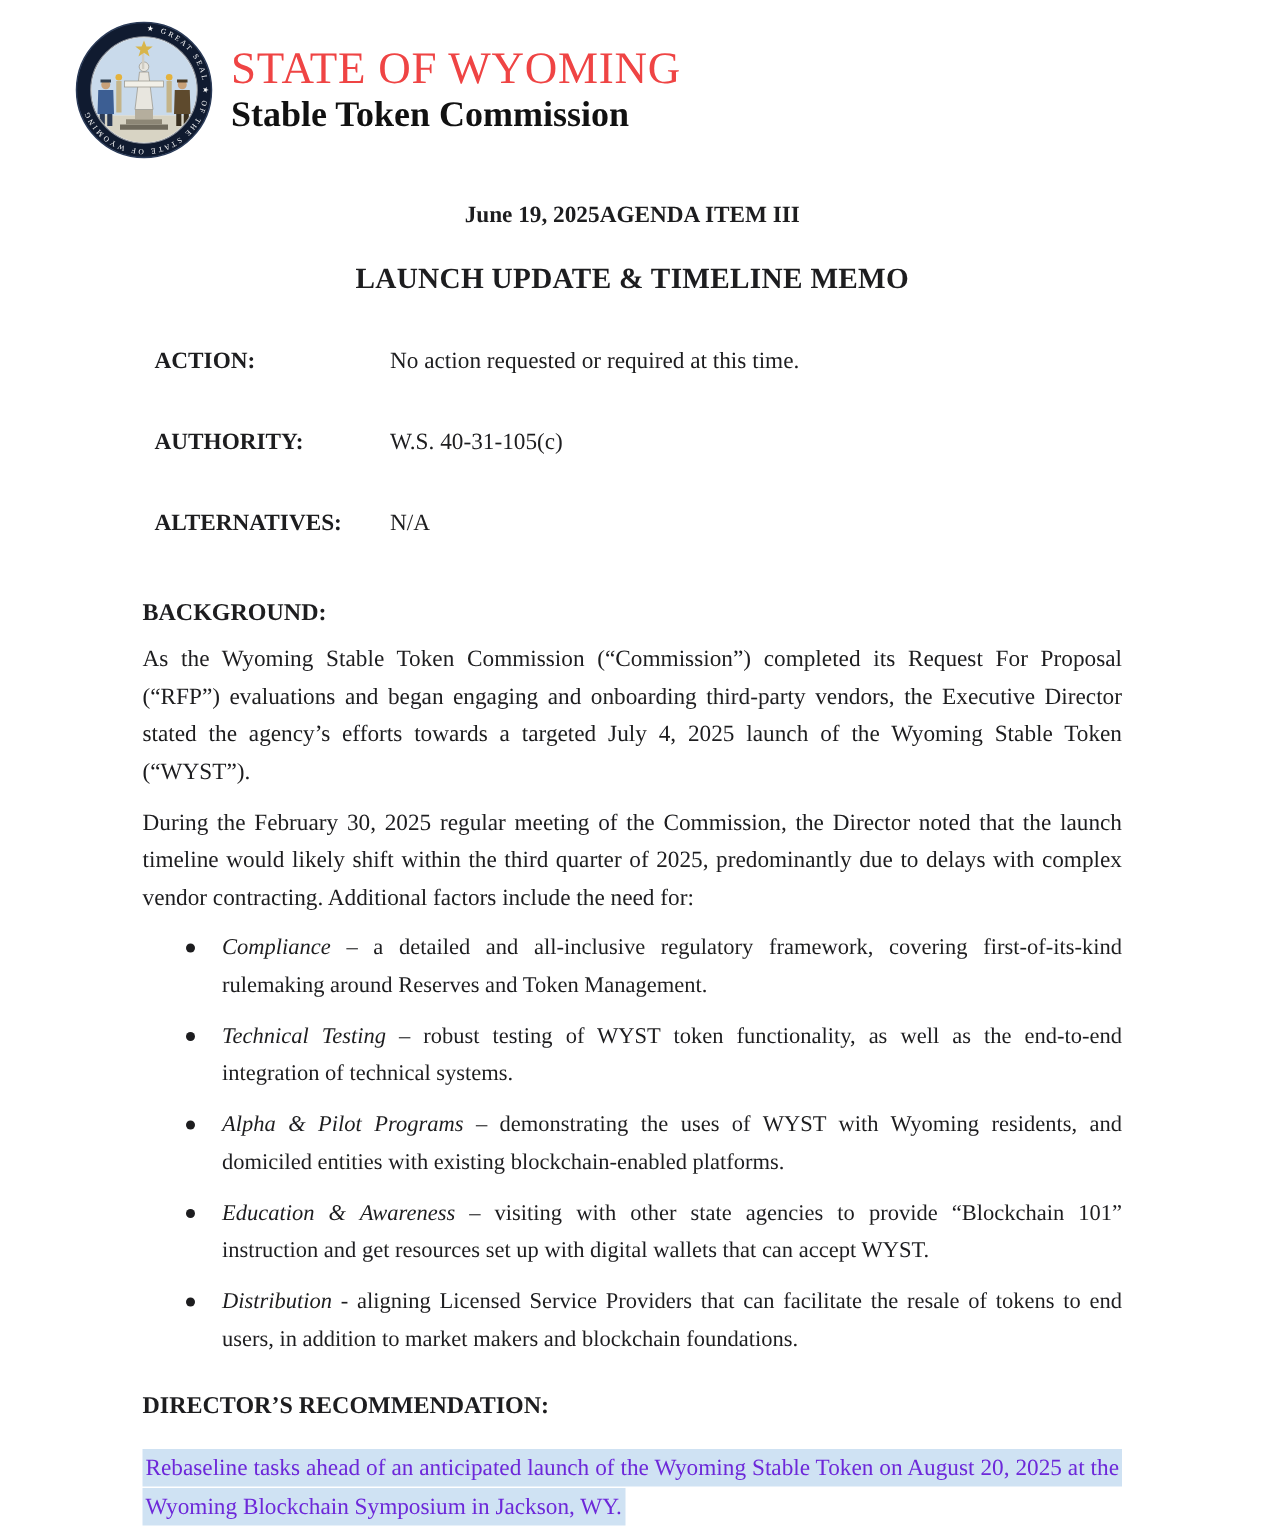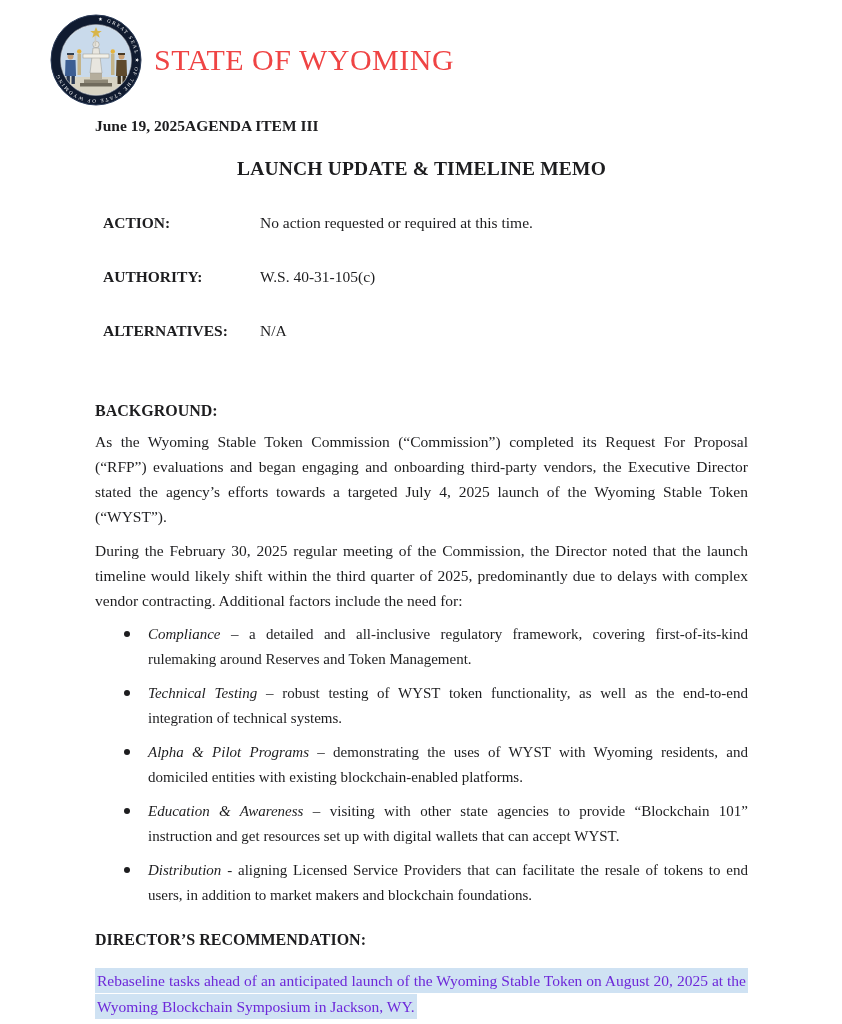--- a/index.html
+++ b/index.html
@@ -14,30 +14,30 @@
 
   
   .header{display:flex;align-items:center;gap:12px;padding:14px 0 0 50px;}
   .seal{width:92px;height:92px;flex:0 0 auto;}
   .org-line1{font-size:30px;font-weight:400;letter-spacing:0.5px;line-height:34px;color:#ef4444;}
   .org-line2{font-size:24px;font-weight:700;line-height:28px;color:#111;}
 
   
   .content{margin:0 94px 0 95px;}
 
-  .meta-row{display:flex;justify-content:flex-start;margin-top:10px;font-weight:700;font-size:15.5px;line-height:20px;}
+  .meta-row{display:flex;justify-content:center;margin-top:28px;font-weight:700;font-size:15.5px;line-height:20px;}
 
   .memo-title{font-size:19.5px;font-weight:700;text-align:center;margin:22px 0 0 0;letter-spacing:0.2px;}
 
   .info{margin-top:32px;padding-left:8px;}
   .info-row{display:flex;margin-bottom:33px;font-size:15.5px;line-height:21px;}
   .info-label{font-weight:700;min-width:149px;margin-right:8px;white-space:nowrap;}
   .info-value{font-weight:400;}
 
-  .section-heading{font-size:16px;font-weight:700;margin:60px 0 8px 0;line-height:20px;}
+  .section-heading{font-size:16px;font-weight:700;margin:40px 0 8px 0;line-height:20px;}
   .para{font-size:15.5px;line-height:25px;text-align:justify;margin:0 0 9px 0;}
 
   ul.bullets{list-style:none;margin:8px 0 0 0;padding:0;}
   ul.bullets li{
     position:relative;padding-left:53px;margin-bottom:9px;
     font-size:15px;line-height:25px;text-align:justify;
   }
   ul.bullets li::before{
     content:"";position:absolute;left:29px;top:9px;
     width:6px;height:6px;border-radius:50%;background:#1d1d1f;
@@ -99,20 +99,21 @@
 
         <path d="M46 13 L47.6 17 L51.8 17 L48.4 19.6 L49.7 23.7 L46 21.2 L42.3 23.7 L43.6 19.6 L40.2 17 L44.4 17 Z" fill="#d8b54a"></path>
       </g>
       <path id="ringpath" d="M 46 6.5 A 39.5 39.5 0 1 1 45.99 6.5" fill="none"></path>
       <text font-size="5" fill="#ffffff" letter-spacing="1.6" font-family="Liberation Serif, serif">
         <textPath href="#ringpath" startOffset="2">★ GREAT SEAL ★ OF THE STATE OF WYOMING</textPath>
       </text>
     </svg>
     <div class="org">
       <div class="org-line1">STATE OF WYOMING</div>
+      <div class="org-line2">Stable Token Commission</div>
     </div>
   </header>
 
   <div class="content">
 
     <div class="meta-row">
       <span>June 19, 2025</span>
       <span>AGENDA ITEM III</span>
     </div>
 

